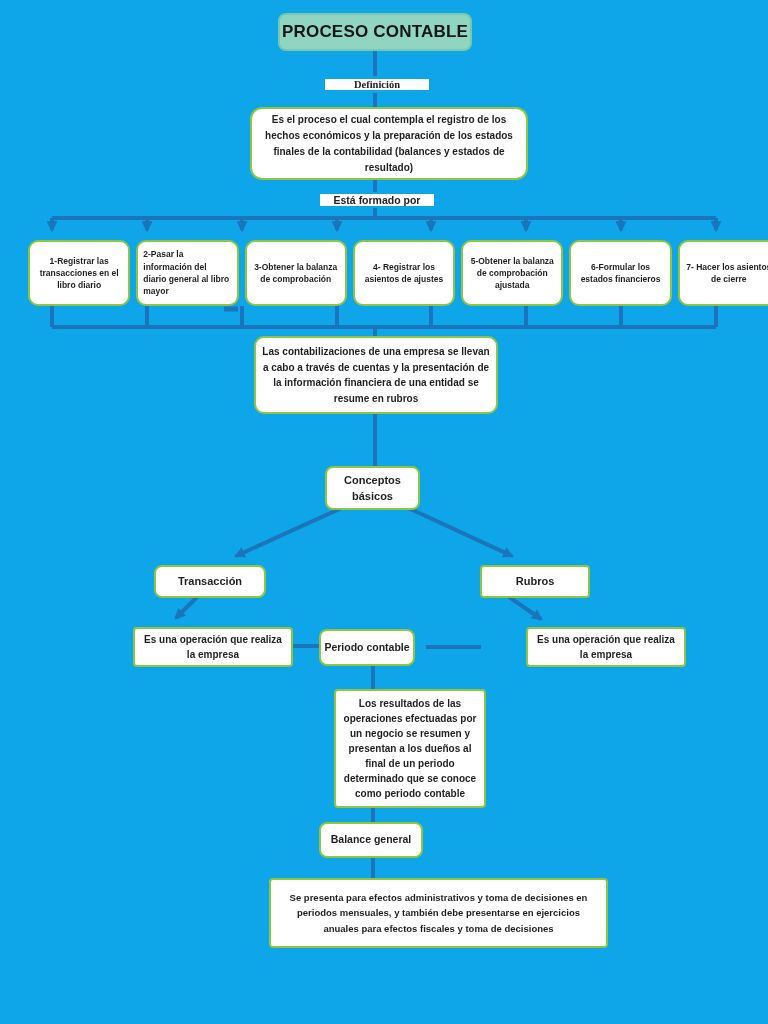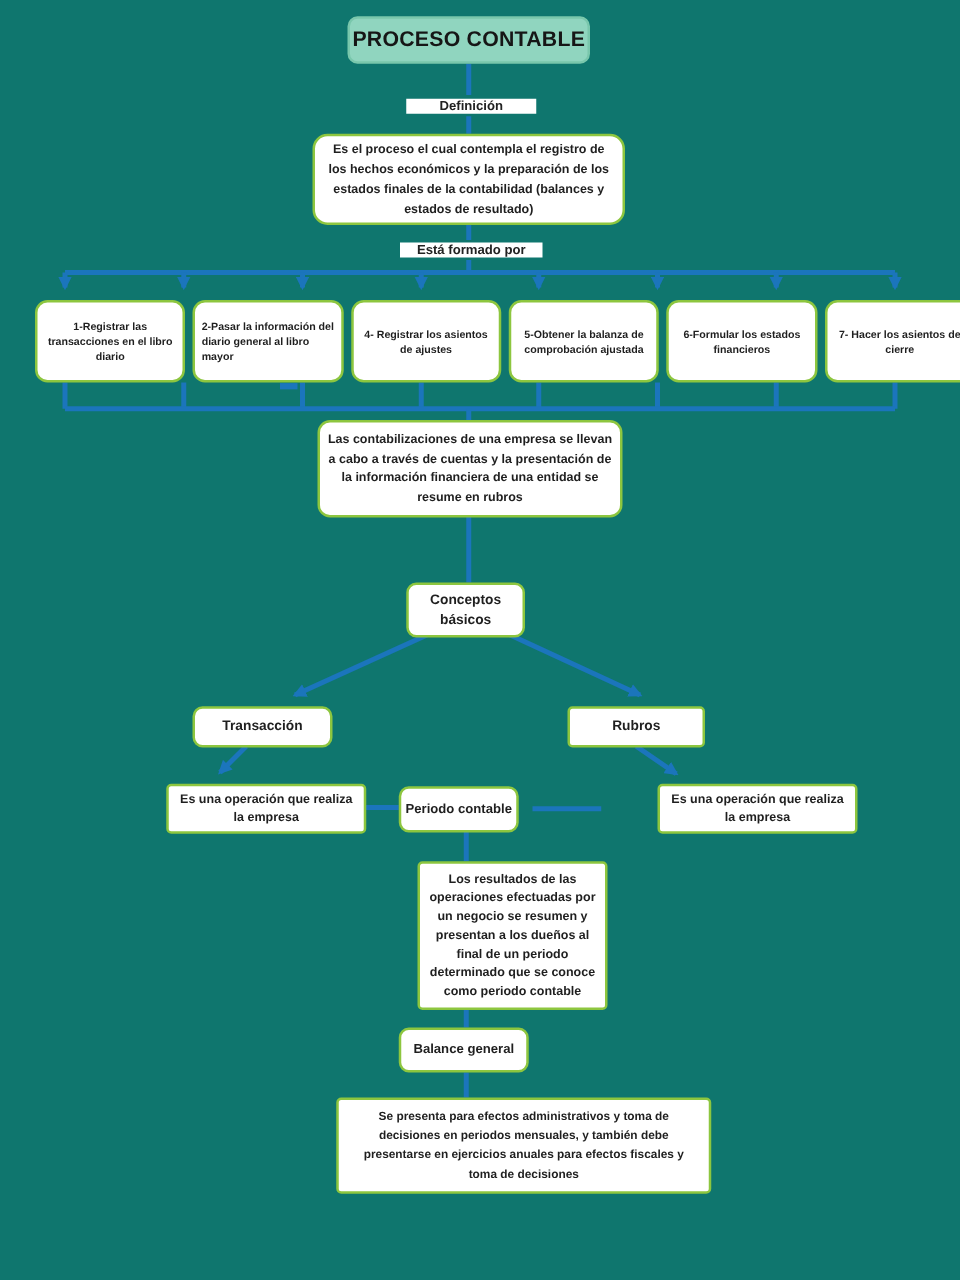--- a/index.html
+++ b/index.html
@@ -1,17 +1,17 @@
 <!DOCTYPE html>
 <html><head>
 <meta charset="utf-8">
 <style>
   html,body{margin:0;padding:0;background:#ffffff;}
   .canvas{
-    position:relative;width:768px;height:1024px;background:#0f766e;overflow:hidden;
+    position:relative;width:768px;height:1024px;background:#0ea5e9;overflow:hidden;
     font-family:"Liberation Sans",sans-serif;color:#1f1f1f;
   }
   svg.connectors{position:absolute;left:0;top:0;width:768px;height:1024px;z-index:1;}
   .node{
     position:absolute;z-index:2;background:#ffffff;
     border:2.5px solid #8DC63F;border-radius:10px;
     display:flex;align-items:center;justify-content:center;
     text-align:center;font-weight:bold;box-sizing:border-box;
     line-height:1.5;
   }
@@ -80,45 +80,46 @@
       <path d="M509,597 L541,619" marker-end="url(#arrow)"></path>
 
       <path d="M244,646 H319 M426,647 H481"></path>
 
       <path d="M373,665 V689 M373,801 V822 M373,858 V878"></path>
     </g>
   </svg>
 
   <div class="node title-box" style="left:278px;top:13px;width:194px;height:38px;">PROCESO CONTABLE</div>
 
-  <div class="conn-label" style="left:325px;top:79px;width:100px;">Definición</div>
+  <div class="conn-label" style="left:325px;top:79px;width:100px;font-family:Liberation Serif, serif;">Definición</div>
   <div class="conn-label" style="left:320px;top:194px;width:110px;">Está formado por</div>
 
-  <div class="node" style="left:250px;top:107px;width:250px;height:73px;border-radius:12px;font-size:10px;padding:4px 8px;line-height:1.6;">Es el proceso el cual contempla el registro de los hechos económicos y la preparación de los estados finales de la contabilidad (balances y estados de resultado)</div>
+  <div class="node" style="left:250px;top:107px;width:278px;height:73px;border-radius:12px;font-size:10px;padding:4px 8px;line-height:1.6;">Es el proceso el cual contempla el registro de los hechos económicos y la preparación de los estados finales de la contabilidad (balances y estados de resultado)</div>
 
   <div class="steps-row">
     <div class="step">1-Registrar las transacciones en el libro diario</div>
     <div class="step align-left">2-Pasar la información del diario general al libro mayor</div>
+    <div class="step">3-Obtener la balanza de comprobación</div>
     <div class="step">4- Registrar los asientos de ajustes</div>
     <div class="step">5-Obtener la balanza de comprobación ajustada</div>
     <div class="step">6-Formular los estados financieros</div>
     <div class="step">7- Hacer los asientos de cierre</div>
   </div>
 
   <div class="node" style="left:254px;top:336px;width:244px;min-height:70px;font-size:10px;padding:6px;line-height:1.55;">Las contabilizaciones de una empresa se llevan a cabo a través de cuentas y la presentación de la información financiera de una entidad se resume en rubros</div>
 
   <div class="node" style="left:325px;top:466px;width:95px;height:40px;border-radius:8px;font-size:11px;padding:20px;">Conceptos básicos</div>
 
   <div class="node" style="left:154px;top:565px;width:112px;height:33px;border-radius:8px;font-size:11px;">Transacción</div>
-  <div class="node" style="left:454px;top:565px;width:110px;height:33px;border-radius:4px;font-size:11px;">Rubros</div>
+  <div class="node" style="left:480px;top:565px;width:110px;height:33px;border-radius:4px;font-size:11px;">Rubros</div>
 
   <div class="node sq" style="left:86px;top:627px;width:160px;min-height:36px;font-size:10px;padding:3px 4px;">Es una operación que realiza la empresa</div>
   <div class="node sq" style="left:479px;top:627px;width:160px;min-height:40px;font-size:10px;padding:3px 4px;">Es una operación que realiza la empresa</div>
 
   <div class="node" style="left:319px;top:629px;width:96px;height:37px;border-radius:8px;font-size:10.5px;">Periodo contable</div>
 
   <div class="node sq" style="left:287px;top:689px;width:152px;min-height:112px;font-size:10px;padding:5px 4px;">Los resultados de las operaciones efectuadas por un negocio se resumen y presentan a los dueños al final de un periodo determinado que se conoce como periodo contable</div>
 
   <div class="node" style="left:319px;top:822px;width:104px;height:36px;border-radius:8px;font-size:10.5px;">Balance general</div>
 
-  <div class="node sq" style="left:222px;top:878px;width:300px;min-height:70px;font-size:9.5px;padding:6px 10px;line-height:1.6;">Se presenta para efectos administrativos y toma de decisiones en periodos mensuales, y también debe presentarse en ejercicios anuales para efectos fiscales y toma de decisiones</div>
+  <div class="node sq" style="left:222px;top:878px;width:339px;min-height:70px;font-size:9.5px;padding:6px 10px;line-height:1.6;">Se presenta para efectos administrativos y toma de decisiones en periodos mensuales, y también debe presentarse en ejercicios anuales para efectos fiscales y toma de decisiones</div>
 
 </div>
 
 </body></html>

